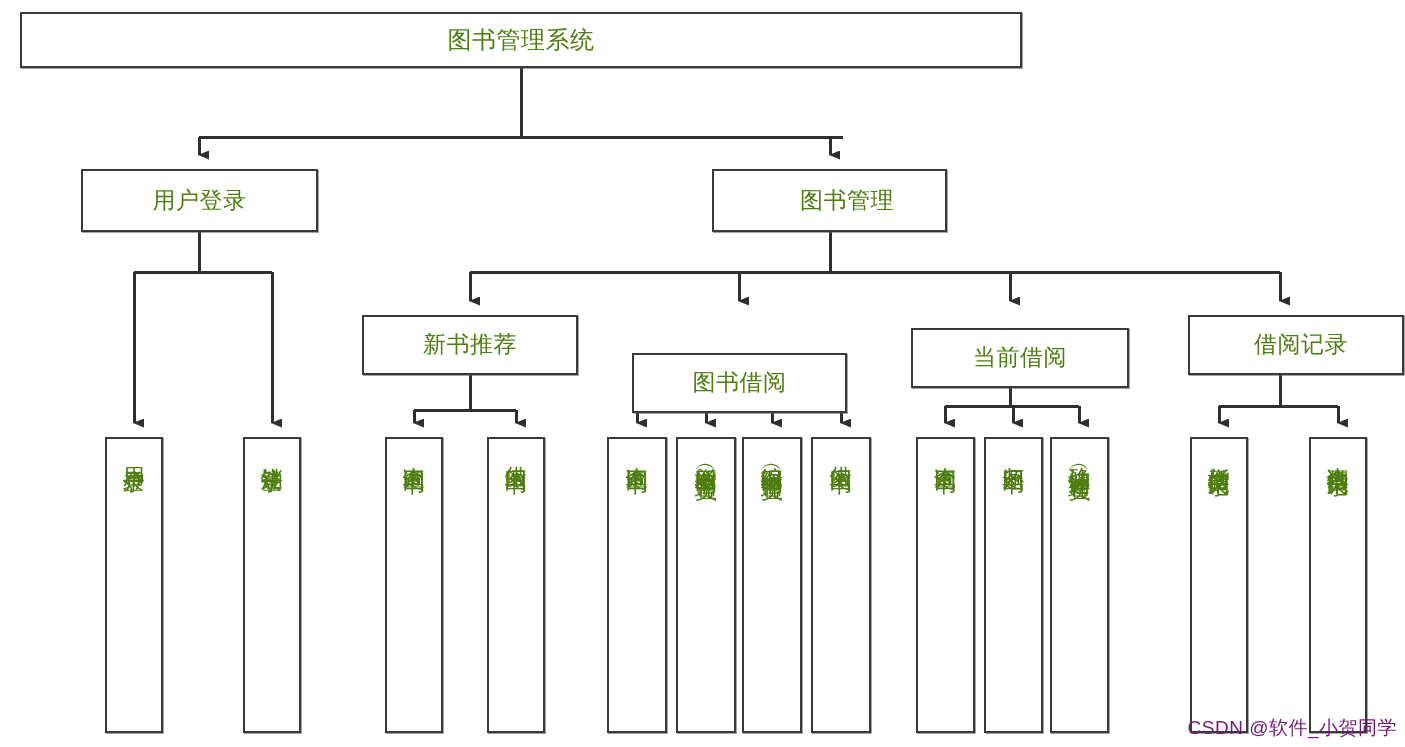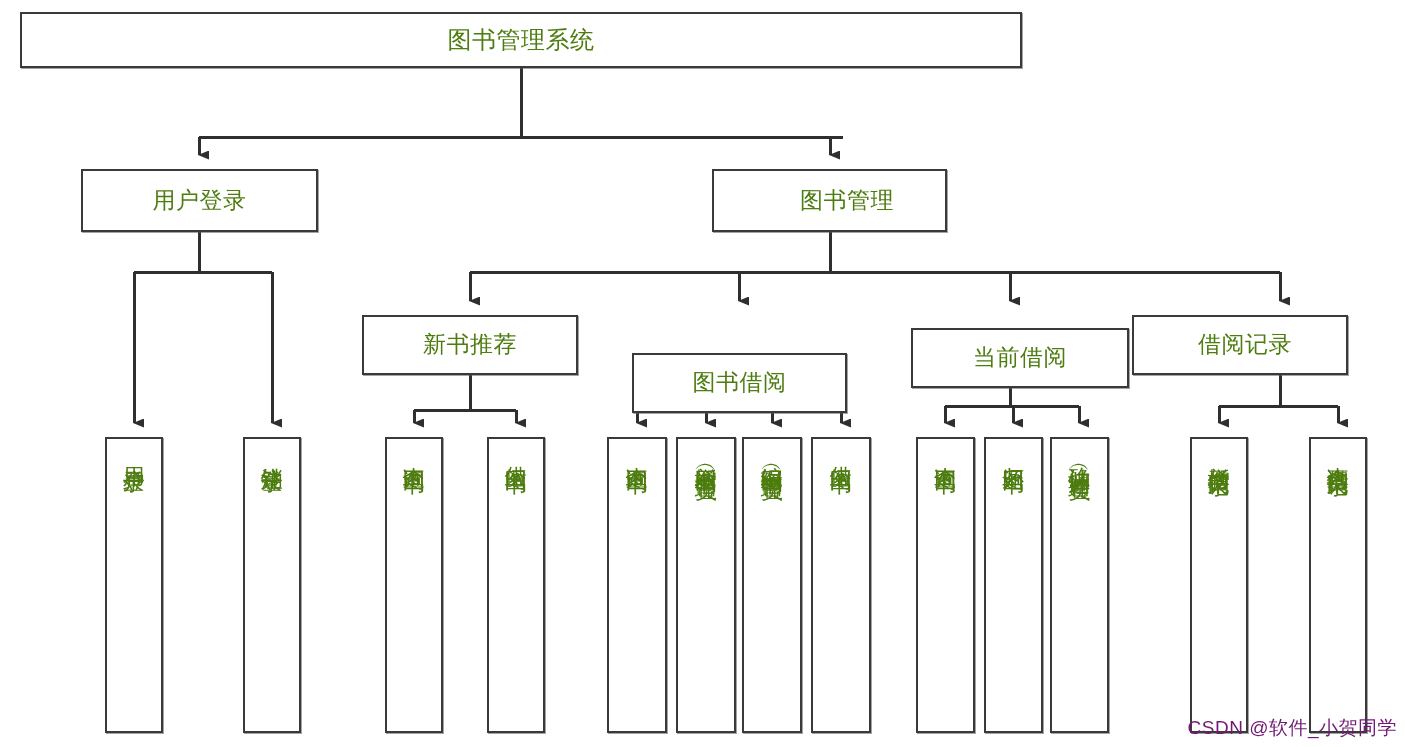--- a/index.html
+++ b/index.html
@@ -143,21 +143,21 @@
 
   <div class="node horiz" id="node-l3-0" style="left: 362px; top: 315px; width: 216px; height: 60px;">
     <span class="node-label">新书推荐</span>
   </div>
   <div class="node horiz" id="node-l3-1" style="left: 632px; top: 315px; width: 215px; height: 60px; margin-top: 38px;">
     <span class="node-label">图书借阅</span>
   </div>
   <div class="node horiz" id="node-l3-2" style="left: 902px; top: 328px; width: 218px; height: 60px; margin-left: 9px;">
     <span class="node-label">当前借阅</span>
   </div>
-  <div class="node horiz" id="node-l3-3" style="left: 1132px; top: 315px; width: 216px; height: 60px; padding-left: 10px;">
+  <div class="node horiz" id="node-l3-3" style="left: 1188px; top: 315px; width: 216px; height: 60px; padding-left: 10px;">
     <span class="node-label">借阅记录</span>
   </div>
 
   <div class="node vert" id="node-leaf-0" style="left: 105px; top: 437px; width: 58px; height: 296px;">
     <span class="node-label">用户登录</span>
   </div>
   <div class="node vert" id="node-leaf-1" style="left: 243px; top: 437px; width: 58px; height: 296px;">
     <span class="node-label">注销登录</span>
   </div>
   <div class="node vert" id="node-leaf-2" style="left: 385px; top: 437px; width: 58px; height: 296px;">

